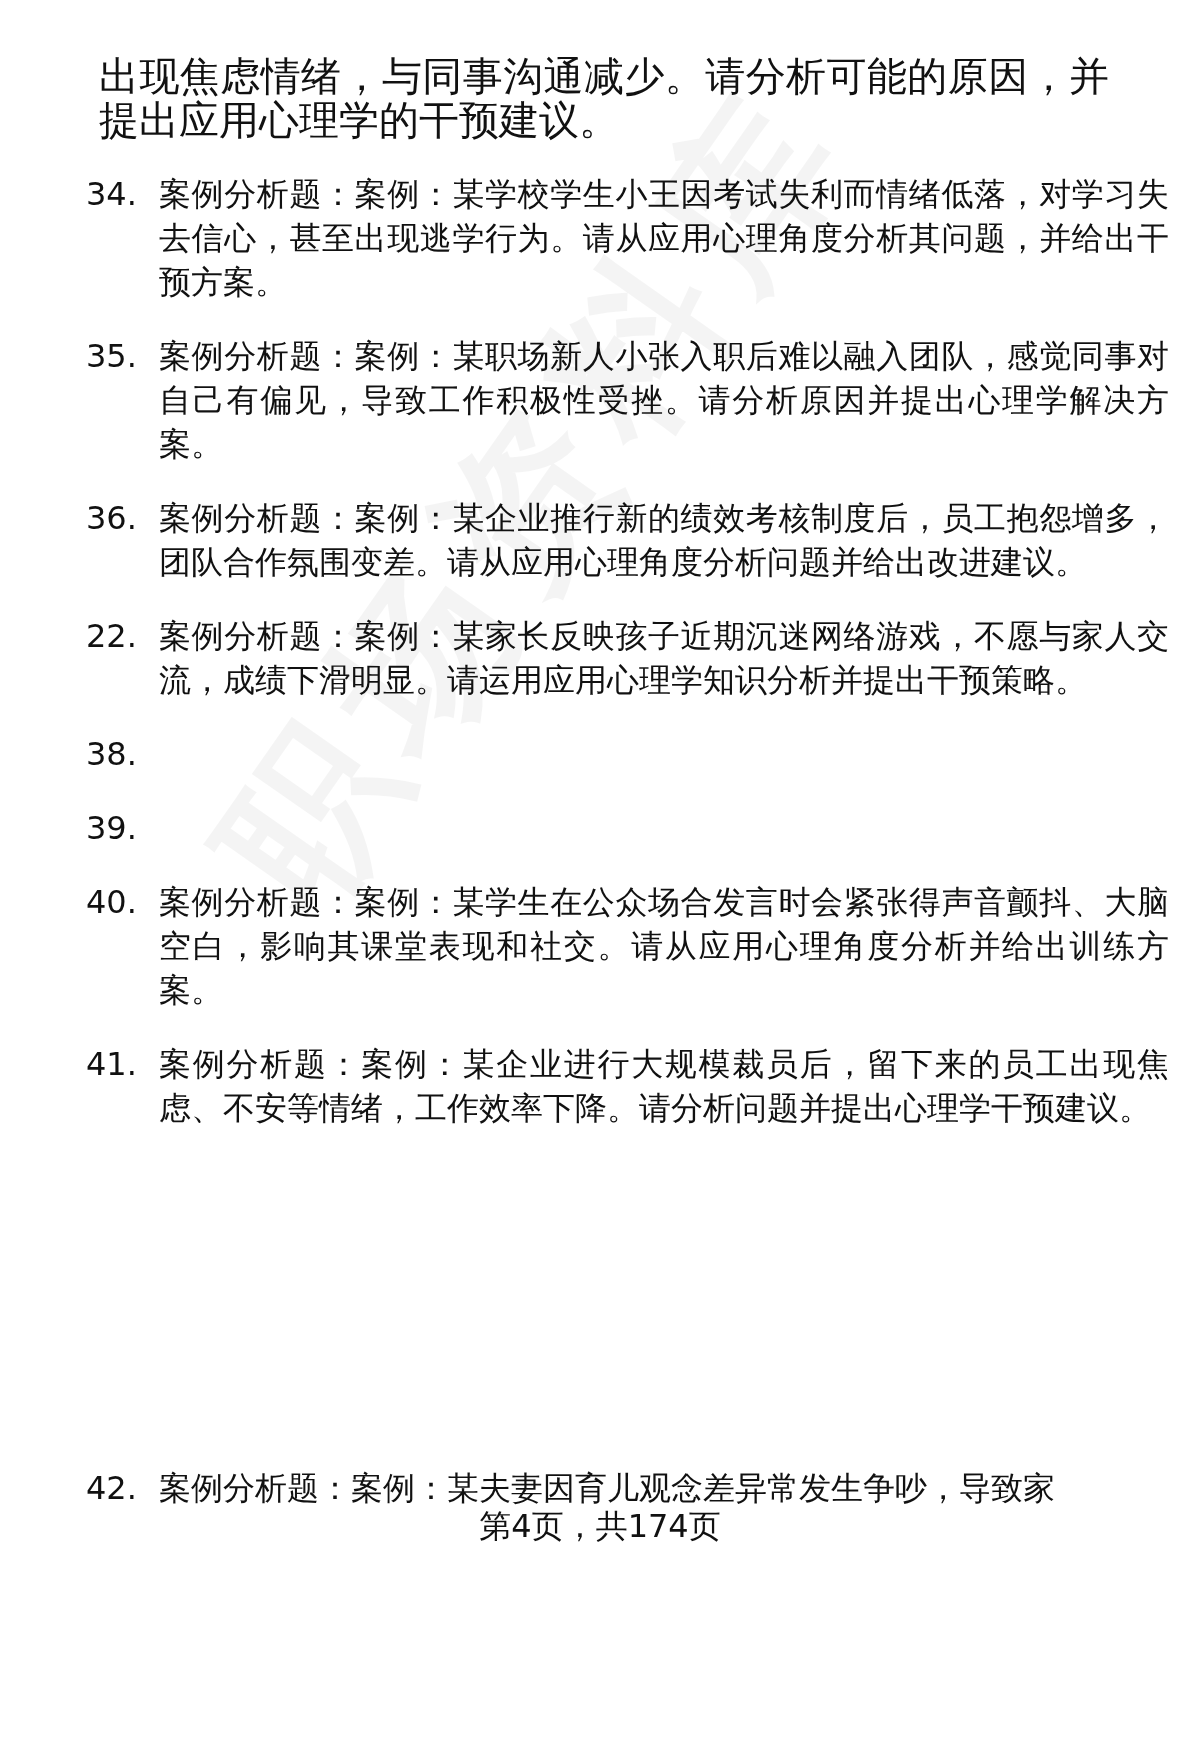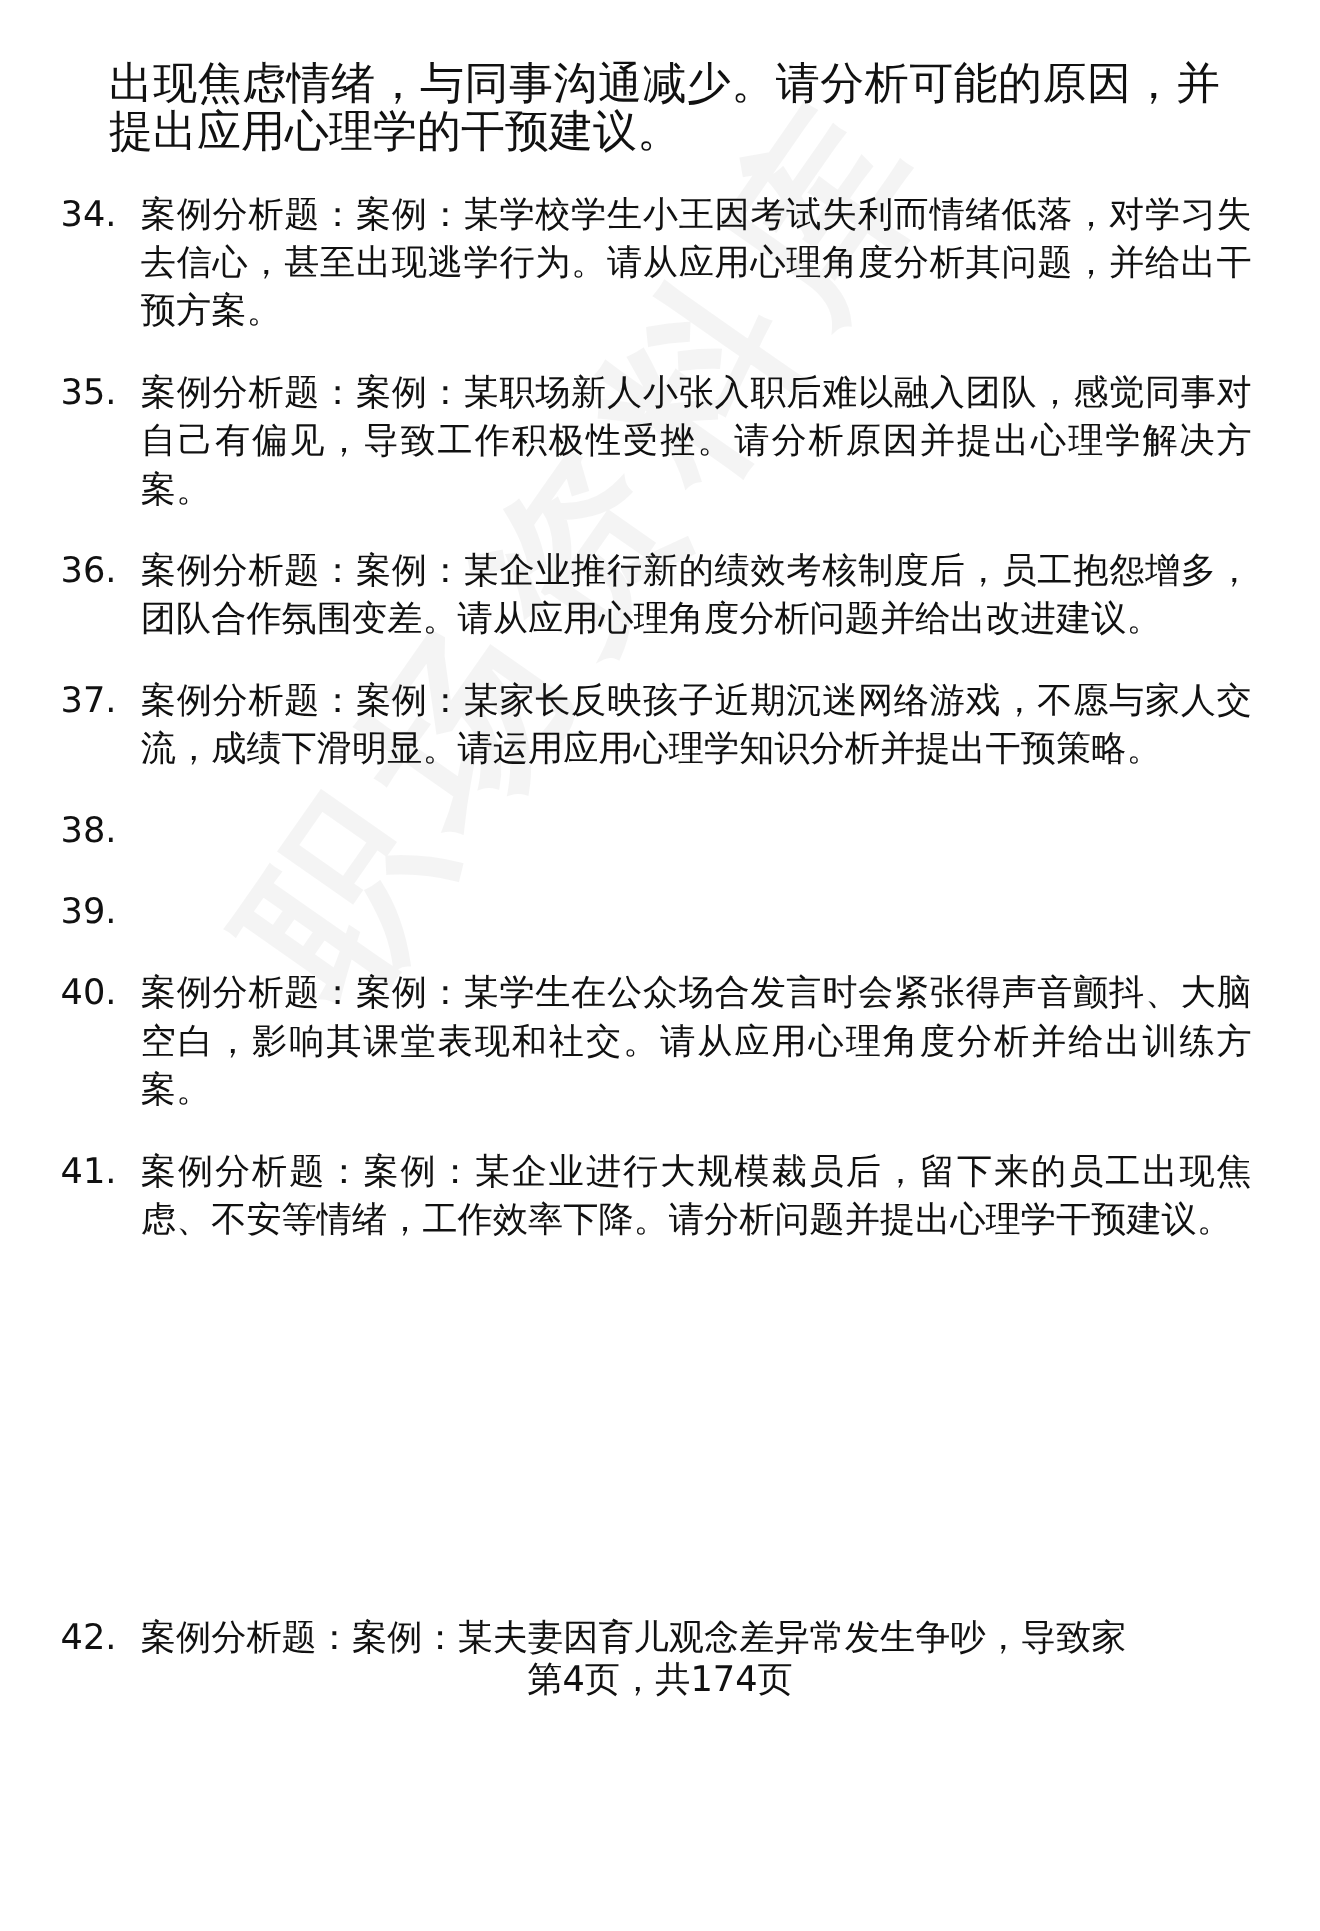--- a/index.html
+++ b/index.html
@@ -50,21 +50,21 @@
     line-height: 44px;
     text-align: justify;
     text-align-last: left;
   }
   .item {
     display: flex;
     margin-top: 30px;
   }
   .item-num {
     width: 73px;
-    padding-left: 55px;
+    padding-left: 86px;
     font-size: 32px;
     line-height: 44px;
     flex-shrink: 0;
     font-family: "DejaVu Sans", sans-serif;
   }
   .item-text {
     width: 1010px;
     font-size: 32px;
     line-height: 44px;
     text-align: justify;
@@ -104,21 +104,21 @@
     </div>
     <div class="item">
       <div class="item-num">35.</div>
       <div class="item-text">案例分析题：案例：某职场新人小张入职后难以融入团队，感觉同事对自己有偏见，导致工作积极性受挫。请分析原因并提出心理学解决方案。</div>
     </div>
     <div class="item">
       <div class="item-num">36.</div>
       <div class="item-text">案例分析题：案例：某企业推行新的绩效考核制度后，员工抱怨增多，团队合作氛围变差。请从应用心理角度分析问题并给出改进建议。</div>
     </div>
     <div class="item">
-      <div class="item-num">37.</div>
+      <div class="item-num">22.</div>
       <div class="item-text">案例分析题：案例：某家长反映孩子近期沉迷网络游戏，不愿与家人交流，成绩下滑明显。请运用应用心理学知识分析并提出干预策略。</div>
     </div>
     <div class="item">
       <div class="item-num">38.</div>
     </div>
     <div class="item">
       <div class="item-num">39.</div>
     </div>
     <div class="item">
       <div class="item-num">40.</div>

